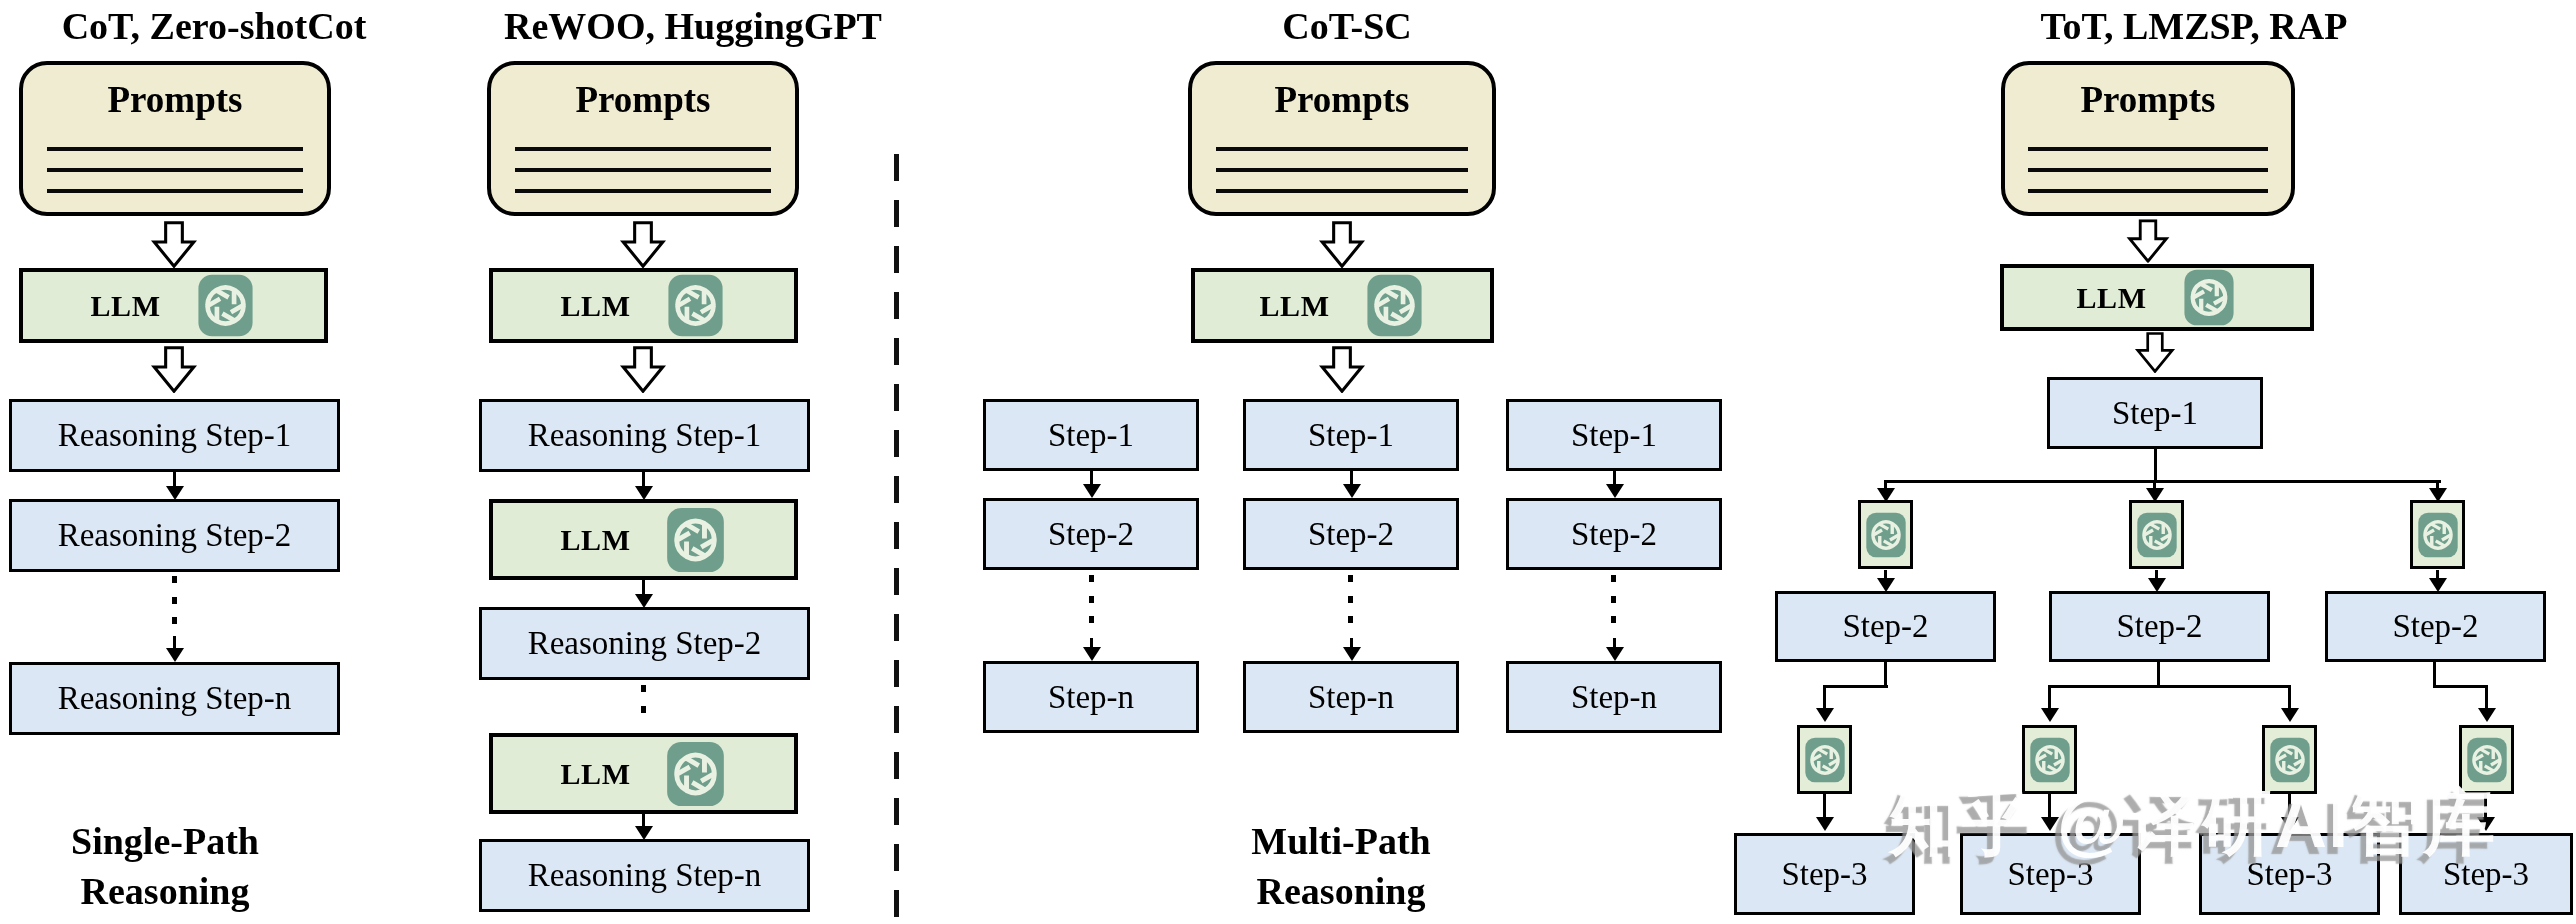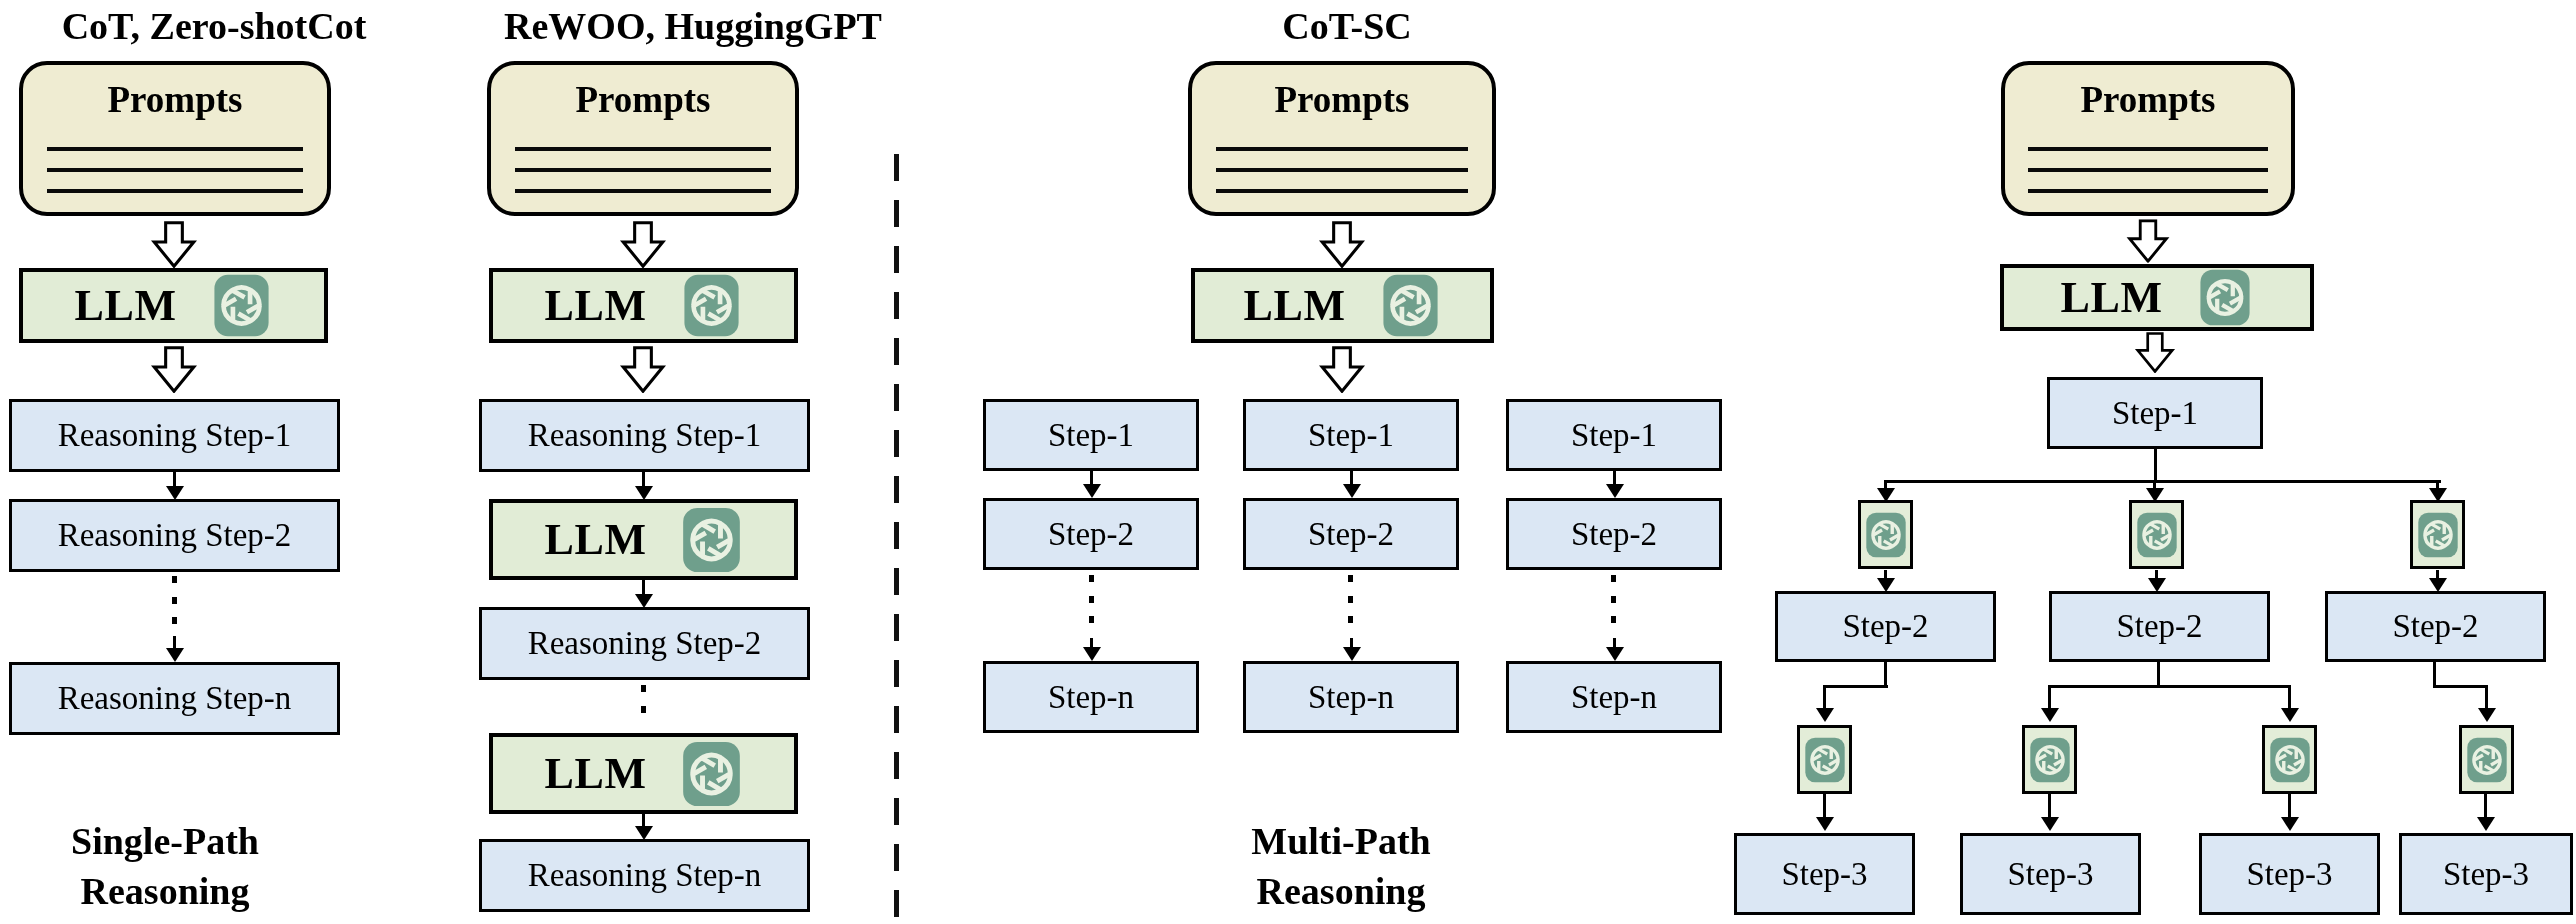--- a/index.html
+++ b/index.html
@@ -6,21 +6,21 @@
   *{box-sizing:border-box;}
   .canvas{
     position:relative;width:2576px;height:924px;background:#ffffff;overflow:hidden;
     font-family:"Liberation Serif","DejaVu Serif",serif;color:#000;
   }
   .title{position:absolute;text-align:center;font-weight:bold;font-size:38px;white-space:nowrap;transform:translateX(-50%);}
   .prompts{position:absolute;background:#efecd2;border:4.5px solid #000;border-radius:28px;}
   .prompts .plabel{position:absolute;top:13px;left:0;right:0;text-align:center;font-weight:bold;font-size:37px;}
   .pline{position:absolute;left:8%;width:84%;height:3.8px;background:#0a0a0a;}
   .llmbar{position:absolute;background:#e1ecd6;border:4.5px solid #000;display:flex;align-items:center;justify-content:center;gap:33px;}
-  .llmbar .llabel{font-weight:bold;font-size:44px;letter-spacing:0.6px;}
+  .llmbar .llabel{font-weight:bold;font-size:30px;letter-spacing:0.6px;}
   .stepbox{position:absolute;background:#dbe7f4;border:3.8px solid #000;display:flex;align-items:center;justify-content:center;font-size:33px;}
   .caption{position:absolute;text-align:center;font-weight:bold;font-size:38px;line-height:50px;white-space:nowrap;transform:translateX(-50%);}
   .barrow{position:absolute;}
   .sarrow{position:absolute;width:3.2px;background:#000;}
   .sarrow::after{content:"";position:absolute;top:100%;left:50%;transform:translateX(-50%);
     width:0;height:0;border:9px solid transparent;border-top:14px solid #000;border-bottom:0;}
   .dline{position:absolute;width:5.1px;background:repeating-linear-gradient(180deg,#000 0 7px,transparent 7px 20.5px);}
   .vline{position:absolute;width:3.2px;background:#000;}
   .hline{position:absolute;height:3.2px;background:#000;}
   .iconbox{position:absolute;background:#e3edd8;border:3.8px solid #000;display:flex;align-items:center;justify-content:center;}
@@ -184,20 +184,21 @@
   <div class="stepbox" style="left:1506px;top:498px;width:216px;height:72px;">Step-2</div>
   <div class="dline" style="left:1611px;top:575px;height:58px;"></div>
   <div class="sarrow" style="left:1613px;top:638px;height:9px;"></div>
   <div class="stepbox" style="left:1506px;top:661px;width:216px;height:72px;">Step-n</div>
 
   <div class="caption" style="left:1341px;top:816px;">
     <div>Multi-Path</div>
     <div>Reasoning</div>
   </div>
 
+  <div class="title" style="left:2194px;top:3.8px;">ToT, LMZSP, RAP</div>
 
   <div class="prompts" style="left:2001px;top:61px;width:294px;height:155px;">
     <div class="plabel">Prompts</div>
     <div class="pline" style="top:82px;"></div>
     <div class="pline" style="top:103px;"></div>
     <div class="pline" style="top:124px;"></div>
   </div>
 
   <svg class="barrow" style="left:2121px;top:219px;width:54px;height:44px;" viewBox="0 0 84 68" width="54" height="44">
       <use href="#blockarrow"></use>
@@ -283,15 +284,16 @@
   <div class="sarrow" style="left:1823px;top:794px;height:23px;"></div>
   <div class="sarrow" style="left:2048px;top:794px;height:23px;"></div>
   <div class="sarrow" style="left:2288px;top:794px;height:23px;"></div>
   <div class="sarrow" style="left:2484px;top:794px;height:23px;"></div>
 
   <div class="stepbox" style="left:1734px;top:833px;width:181px;height:82px;">Step-3</div>
   <div class="stepbox" style="left:1960px;top:833px;width:181px;height:82px;">Step-3</div>
   <div class="stepbox" style="left:2199px;top:833px;width:181px;height:82px;">Step-3</div>
   <div class="stepbox" style="left:2399px;top:833px;width:174px;height:82px;">Step-3</div>
 
+  <div class="watermark" style="left:1889px;top:775px;">知乎 @译研AI智库</div>
 
 </div>
 
 
 </body></html>

